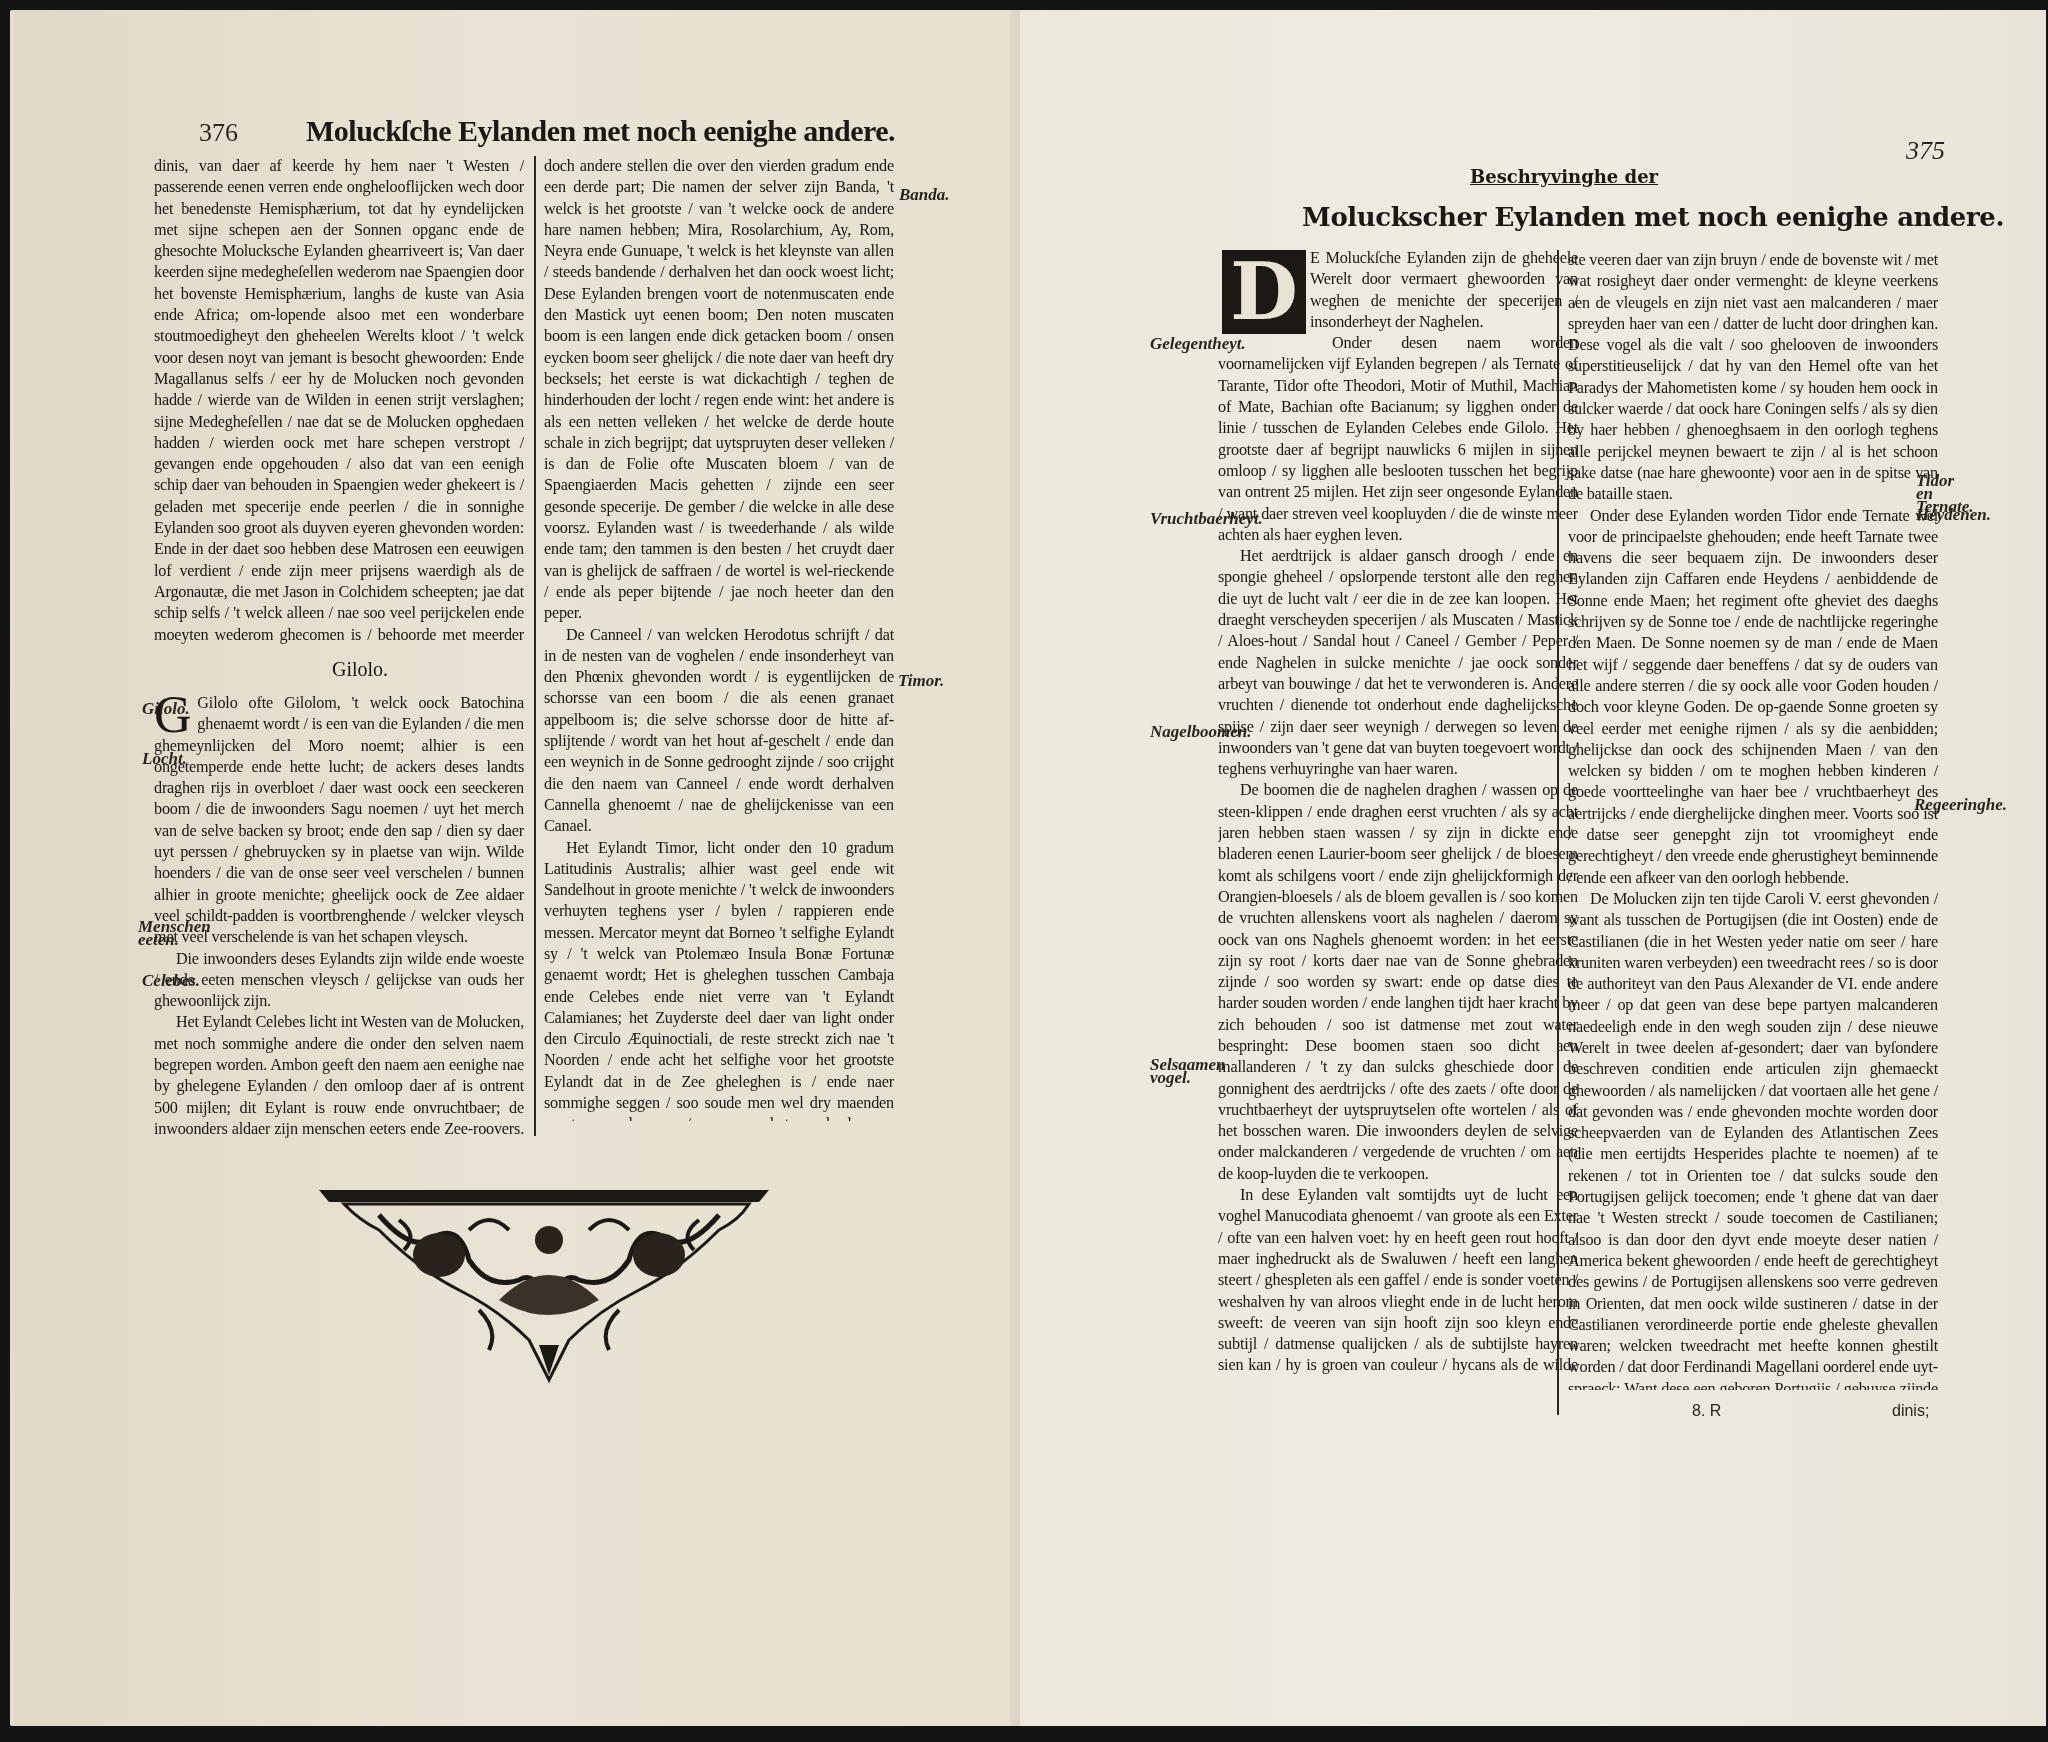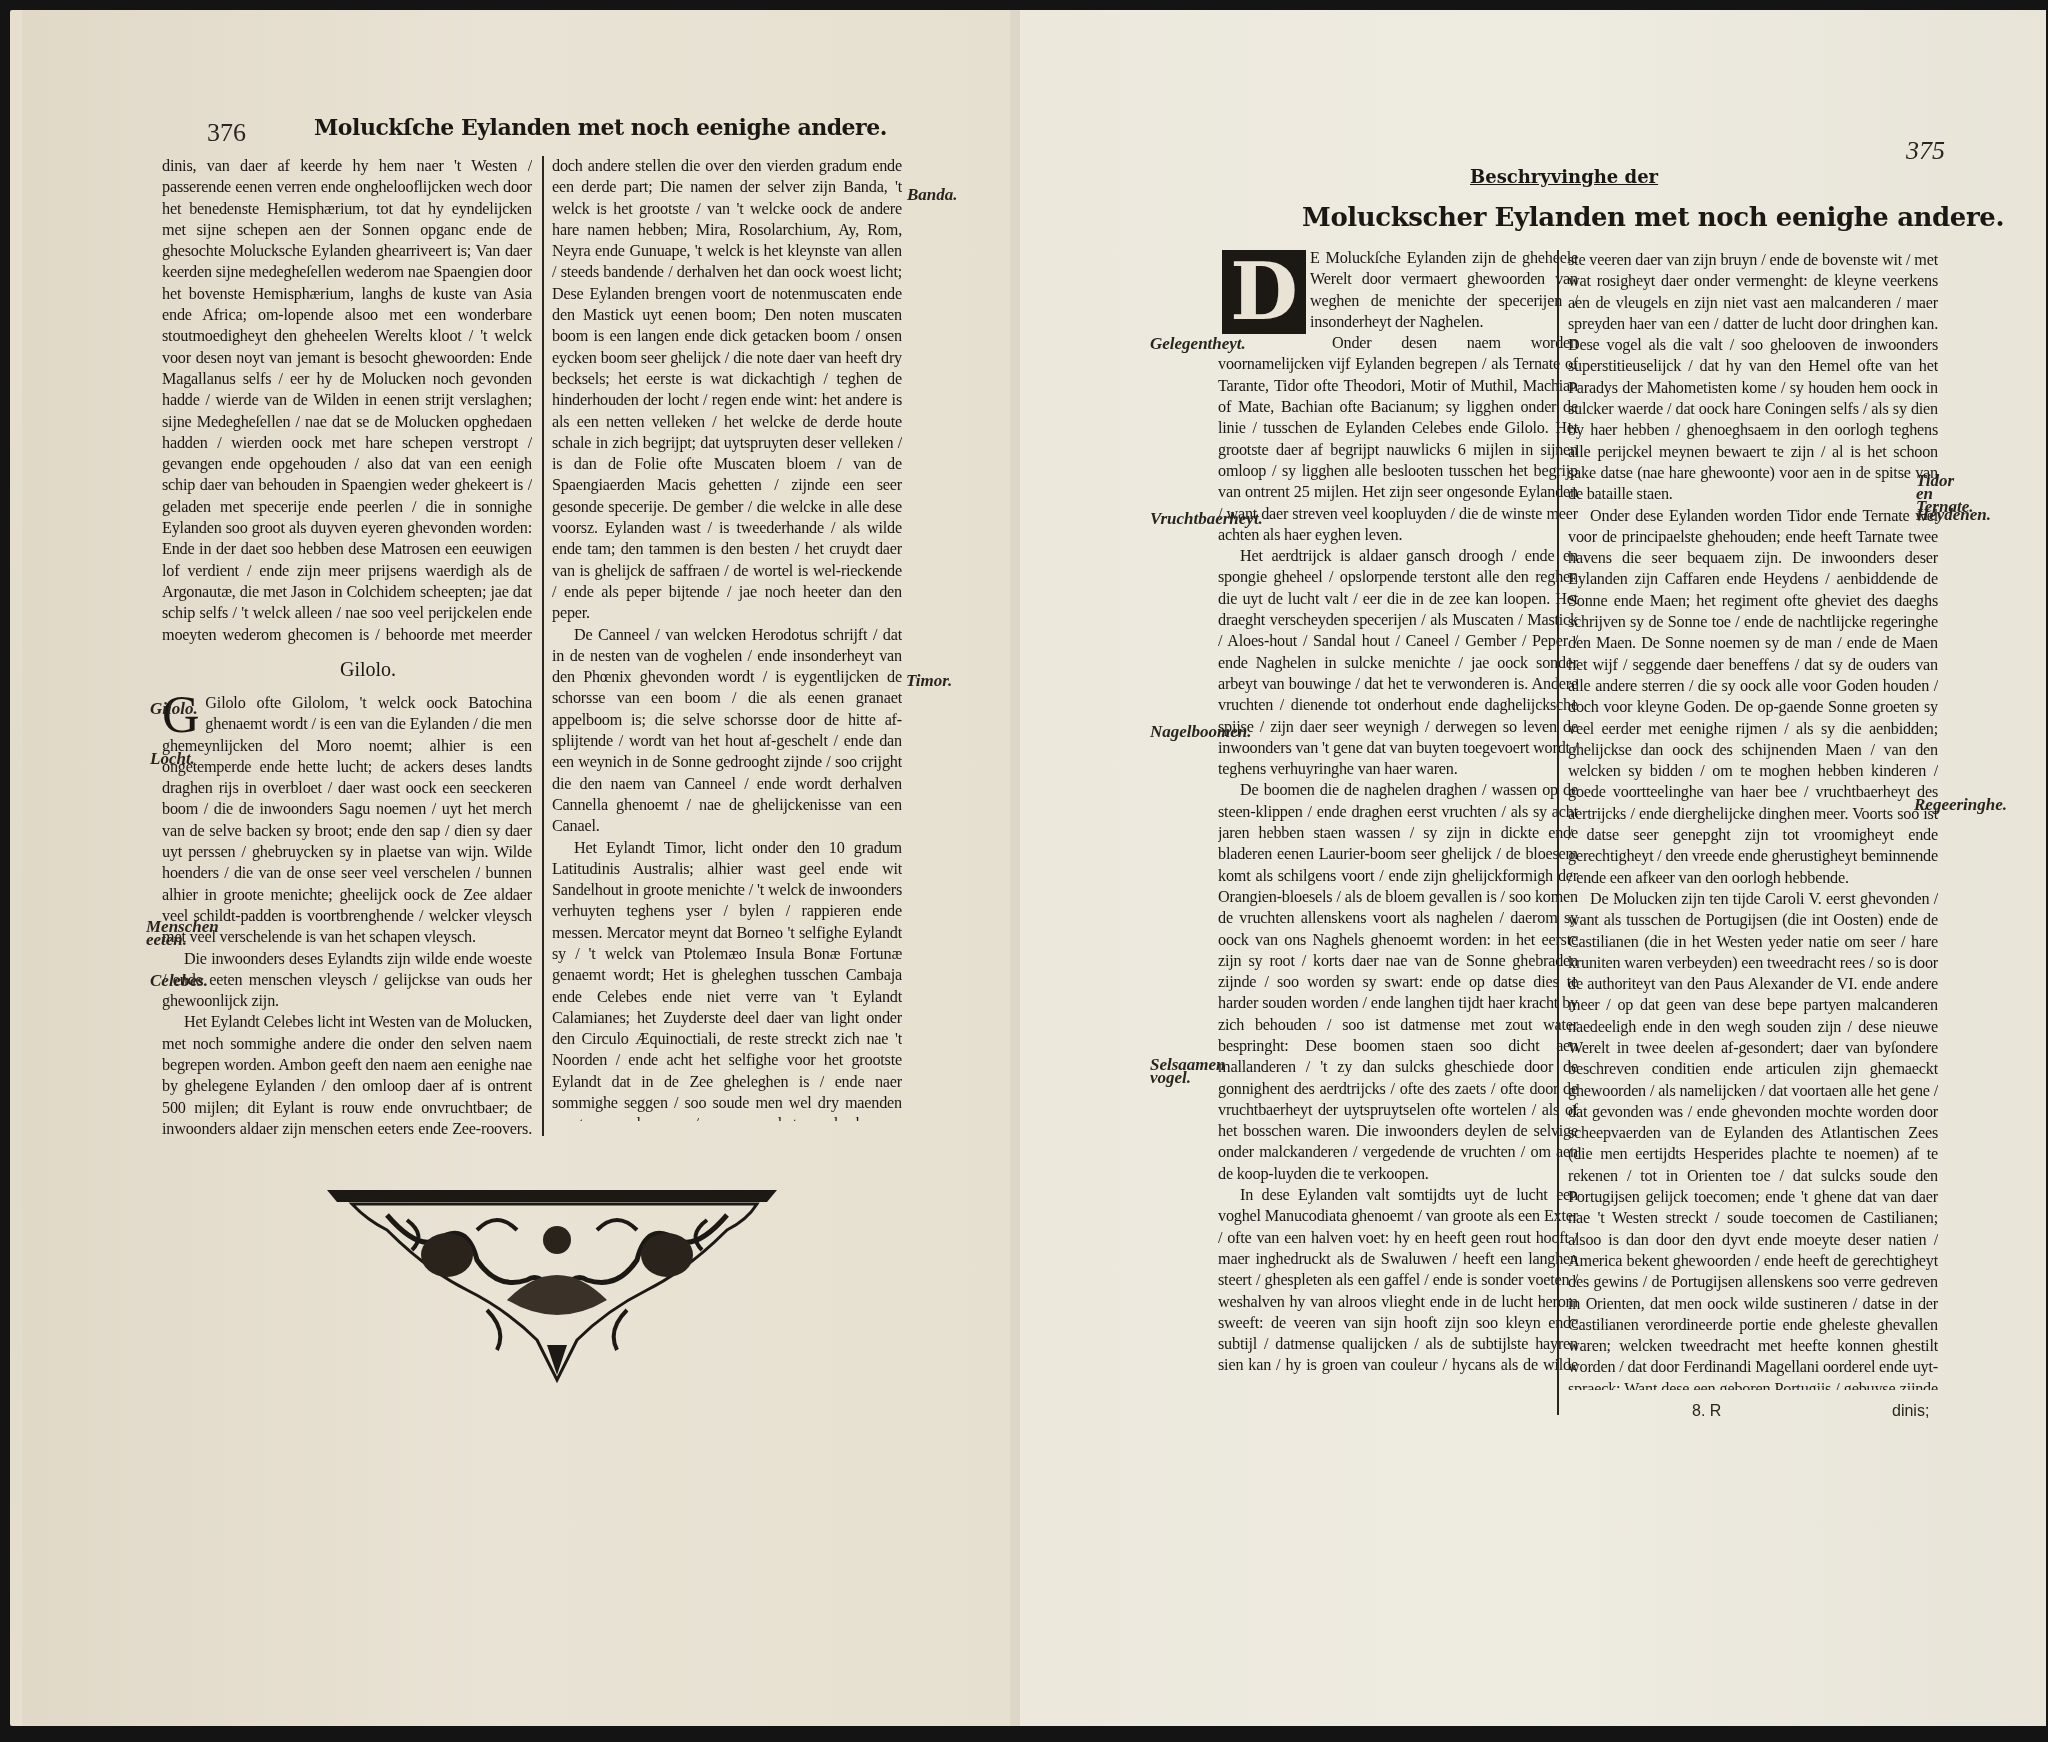--- a/index.html
+++ b/index.html
@@ -12,21 +12,21 @@
   .sheet {
     position:absolute; left:10px; top:10px; width:2036px; height:1716px;
     background:#e6dfd0;
     background-image:
       radial-gradient(ellipse at 30% 60%, rgba(170,180,150,0.18), transparent 55%),
       radial-gradient(ellipse at 70% 40%, rgba(170,180,150,0.14), transparent 50%),
       radial-gradient(ellipse at 50% 90%, rgba(190,185,160,0.25), transparent 60%);
     border-radius:2px;
   }
   .page { position:absolute; top:0; height:100%; }
-  .page.left { left:12px; width:1182px; background:linear-gradient(90deg,#e0d9c8,#e9e3d5 40%,#e5dfcf); }
+  .page.left { left:4px; width:1182px; background:linear-gradient(90deg,#e0d9c8,#e9e3d5 40%,#e5dfcf); }
   .page.right { left:1010px; width:1026px; background:linear-gradient(90deg,#ece8dc,#eeebe1 50%,#e8e4d8); }
   .gutter {
     position:absolute; left:1000px; top:0; width:60px; height:100%;
     background:linear-gradient(90deg, rgba(0,0,0,0.04), rgba(150,120,110,0.12) 40%, rgba(0,0,0,0.05) 60%, transparent);
   }
   .fold-line { position:absolute; top:0; width:2px; height:100%; background:rgba(120,100,90,0.25); }
 
   .running-head { position:absolute; font-family:"DejaVu Serif", serif; color:#1b1712; }
   .page-num { font-family:"Liberation Serif", serif; font-size:26px; color:#2a2520; position:absolute; }
 
@@ -51,21 +51,21 @@
   .signature { position:absolute; font-family:Liberation Sans, sans-serif; font-size:16px; color:#2a241e; }
   .ornament { position:absolute; }
 </style>
 </head>
 <body>
 
 <div class="sheet">
 
   <div class="page left">
     <div class="page-num" style="left:185px; top:108px;">376</div>
-    <div class="running-head" style="left:292px; top:104px; font-size:22px; font-weight:bold; letter-spacing:-0.5px;">Moluckſche Eylanden met noch eenighe andere.</div>
+    <div class="running-head" style="left:292px; top:104px; font-size:30px; font-weight:bold; letter-spacing:-0.5px;font-family:Liberation Serif, serif;">Moluckſche Eylanden met noch eenighe andere.</div>
 
     <div class="col" style="left:140px; top:146px; width:370px; height:490px; overflow:hidden;">
       <p>dinis, van daer af keerde hy hem naer 't Westen / passerende eenen verren ende onghelooflijcken wech door het benedenste Hemisphærium, tot dat hy eyndelijcken met sijne schepen aen der Sonnen opganc ende de ghesochte Molucksche Eylanden ghearriveert is; Van daer keerden sijne medegheſellen wederom nae Spaengien door het bovenste Hemisphærium, langhs de kuste van Asia ende Africa; om-lopende alsoo met een wonderbare stoutmoedigheyt den gheheelen Werelts kloot / 't welck voor desen noyt van jemant is besocht ghewoorden: Ende Magallanus selfs / eer hy de Molucken noch gevonden hadde / wierde van de Wilden in eenen strijt verslaghen; sijne Medegheſellen / nae dat se de Molucken opghedaen hadden / wierden oock met hare schepen verstropt / gevangen ende opgehouden / also dat van een eenigh schip daer van behouden in Spaengien weder ghekeert is / geladen met specerije ende peerlen / die in sonnighe Eylanden soo groot als duyven eyeren ghevonden worden: Ende in der daet soo hebben dese Matrosen een eeuwigen lof verdient / ende zijn meer prijsens waerdigh als de Argonautæ, die met Jason in Colchidem scheepten; jae dat schip selfs / 't welck alleen / nae soo veel perijckelen ende moeyten wederom ghecomen is / behoorde met meerder recht tusschen de sterren te hebben / als dat oude schip Argo; want dit alleen uyt Griecken lande naer den Pontum Euxinum ghevaren is: maer het Magelaensche schip heeft de gheheele Werelt omghevaren ende beseylt.</p>
     </div>
 
     <div class="section-title" style="left:318px; top:648px;">Gilolo.</div>
 
     <div class="col" style="left:140px; top:683px; width:370px; height:445px; overflow:hidden;">
       <p><span class="dropcap-G">G</span><span>Gilolo ofte Gilolom, 't welck oock Batochina ghenaemt wordt / is een van die Eylanden / die men ghemeynlijcken del Moro noemt; alhier is een ongetemperde ende hette lucht; de ackers deses landts draghen rijs in overbloet / daer wast oock een seeckeren boom / die de inwoonders Sagu noemen / uyt het merch van de selve backen sy broot; ende den sap / dien sy daer uyt perssen / ghebruycken sy in plaetse van wijn. Wilde hoenders / die van de onse seer veel verschelen / bunnen alhier in groote menichte; gheelijck oock de Zee aldaer veel schildt-padden is voortbrenghende / welcker vleysch met veel verschelende is van het schapen vleysch.</span></p>
       <p class="ind">Die inwoonders deses Eylandts zijn wilde ende woeste / ende eeten menschen vleysch / gelijckse van ouds her ghewoonlijck zijn.</p>

